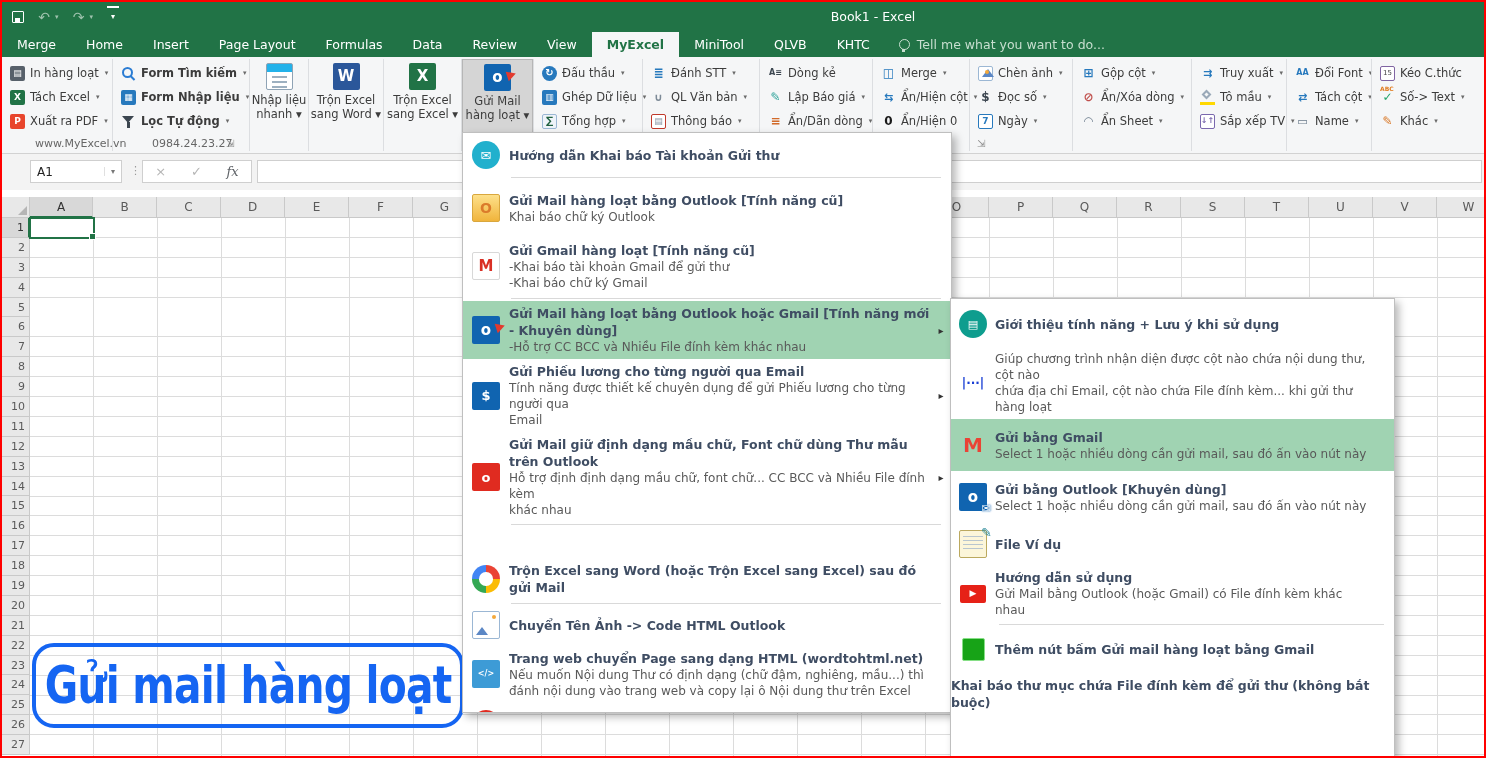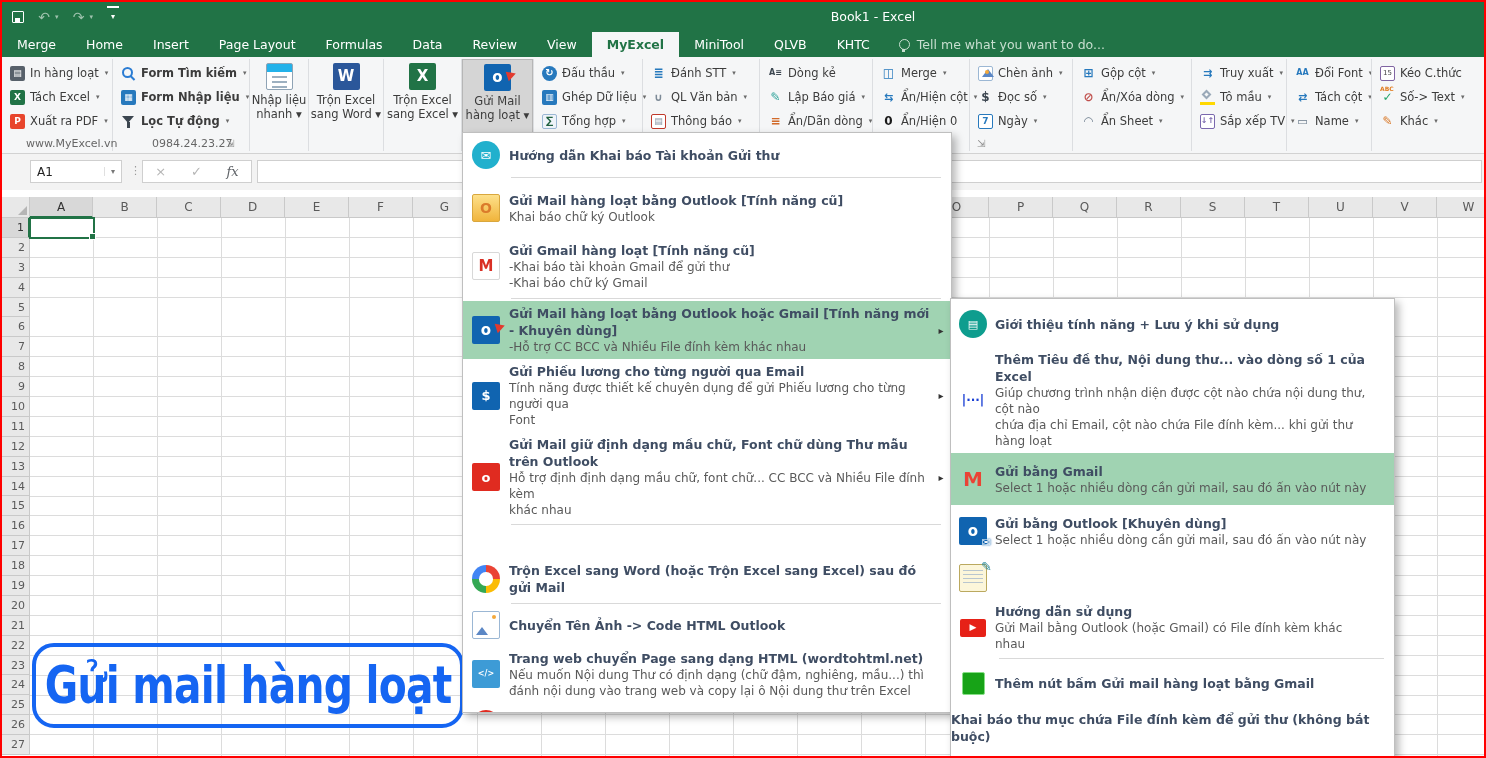--- a/index.html
+++ b/index.html
@@ -395,21 +395,21 @@
             <span class="dda">▾</span>
           </div>
           <div class="rbtn">
             <span class="icn " style="color: rgb(216, 115, 31); font-size: 12px; font-weight: bold;">✎</span>
             <span class="lbl">Khác</span>
             <span class="dda">▾</span>
           </div>
         </div>
       </div>
     <div class="rfooter">
-      <span class="ftxt" style="left:24px">www.MyExcel.vn</span>
+      <span class="ftxt" style="left:33px">www.MyExcel.vn</span>
       <span class="ftxt" style="left:150px">0984.24.23.27</span>
       <span class="launcher" style="left:224px;top:2px">⇲</span>
       <span class="launcher" style="left:975px;top:2px">⇲</span>
     </div>
   </div>
 
   <div class="fbar">
     <div class="namebox">
       <span class="nb-val">A1</span>
       <span class="nb-dd">▾</span>
@@ -530,21 +530,21 @@
         </div>
         <div class="mi-arrow">▸</div>
       </div>
       <div class="mi" style="min-height: 60px;">
         <div class="mi-icon">
           <span class="icn " style="color: rgb(255, 255, 255); background: rgb(16, 100, 176); font-size: 13px; font-weight: bold;">$</span>
         </div>
         <div class="mi-text">
           <div class="mi-title">Gửi Phiếu lương cho từng người qua Email</div>
           <div class="mi-desc">Tính năng được thiết kế chuyên dụng để gửi Phiếu lương cho từng người qua</div>
-          <div class="mi-desc">Font</div>
+          <div class="mi-desc">Email</div>
         </div>
         <div class="mi-arrow">▸</div>
       </div>
       <div class="mi" style="min-height: 60px;">
         <div class="mi-icon">
           <span class="icn " style="color: rgb(255, 255, 255); background: rgb(224, 43, 32); font-size: 13px; font-weight: bold;">o</span>
         </div>
         <div class="mi-text">
           <div class="mi-title">Gửi Mail giữ định dạng mầu chữ, Font chữ dùng Thư mẫu trên Outlook</div>
           <div class="mi-desc">Hỗ trợ định định dạng mầu chữ, font chữ... CC BCC và Nhiều File đính kèm</div>
@@ -602,21 +602,20 @@
         <div class="mi-text">
           <div class="mi-title">Giới thiệu tính năng + Lưu ý khi sử dụng</div>
         </div>
         <div class="mi-arrow"></div>
       </div>
       <div class="mi" style="min-height: 64px;">
         <div class="mi-icon">
           <span class="icn " style="color: rgb(26, 63, 212); font-size: 12px; font-weight: bold;">|···|</span>
         </div>
         <div class="mi-text">
-          <div class="mi-title">Thêm Tiêu đề thư, Nội dung thư... vào dòng số 1 của Excel</div>
           <div class="mi-desc">Giúp chương trình nhận diện được cột nào chứa nội dung thư, cột nào</div>
           <div class="mi-desc">chứa địa chỉ Email, cột nào chứa File đính kèm... khi gửi thư hàng loạt</div>
         </div>
         <div class="mi-arrow"></div>
       </div>
       <div class="mi hl" style="min-height: 52px;">
         <div class="mi-icon">
           <span class="icn k-gmail" style="font-size: 20px;">M</span>
         </div>
         <div class="mi-text">
@@ -632,20 +631,23 @@
         <div class="mi-text">
           <div class="mi-title">Gửi bằng Outlook [Khuyên dùng]</div>
           <div class="mi-desc">Select 1 hoặc nhiều dòng cần gửi mail, sau đó ấn vào nút này</div>
         </div>
         <div class="mi-arrow"></div>
       </div>
       <div class="mi" style="min-height: 42px;">
         <div class="mi-icon">
           <span class="icn k-fileex"></span>
         </div>
+        <div class="mi-text">
+          <div class="mi-title">File Ví dụ</div>
+        </div>
         <div class="mi-arrow"></div>
       </div>
       <div class="mi" style="min-height: 54px;">
         <div class="mi-icon">
           <span class="icn " style="color: rgb(255, 255, 255); background: rgb(230, 33, 23); font-size: 9px; width: 26px; height: 18px;">▶</span>
         </div>
         <div class="mi-text">
           <div class="mi-title">Hướng dẫn sử dụng</div>
           <div class="mi-desc">Gửi Mail bằng Outlook (hoặc Gmail) có File đính kèm khác nhau</div>
         </div>

